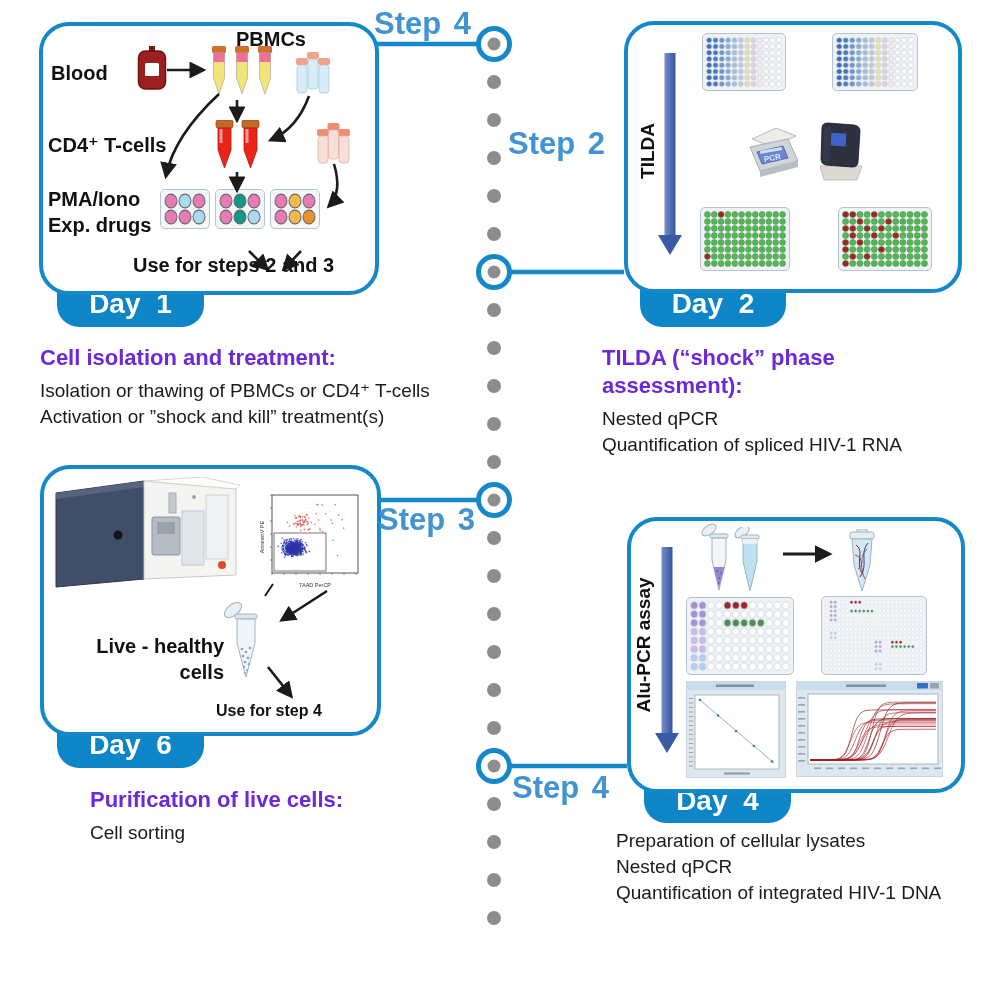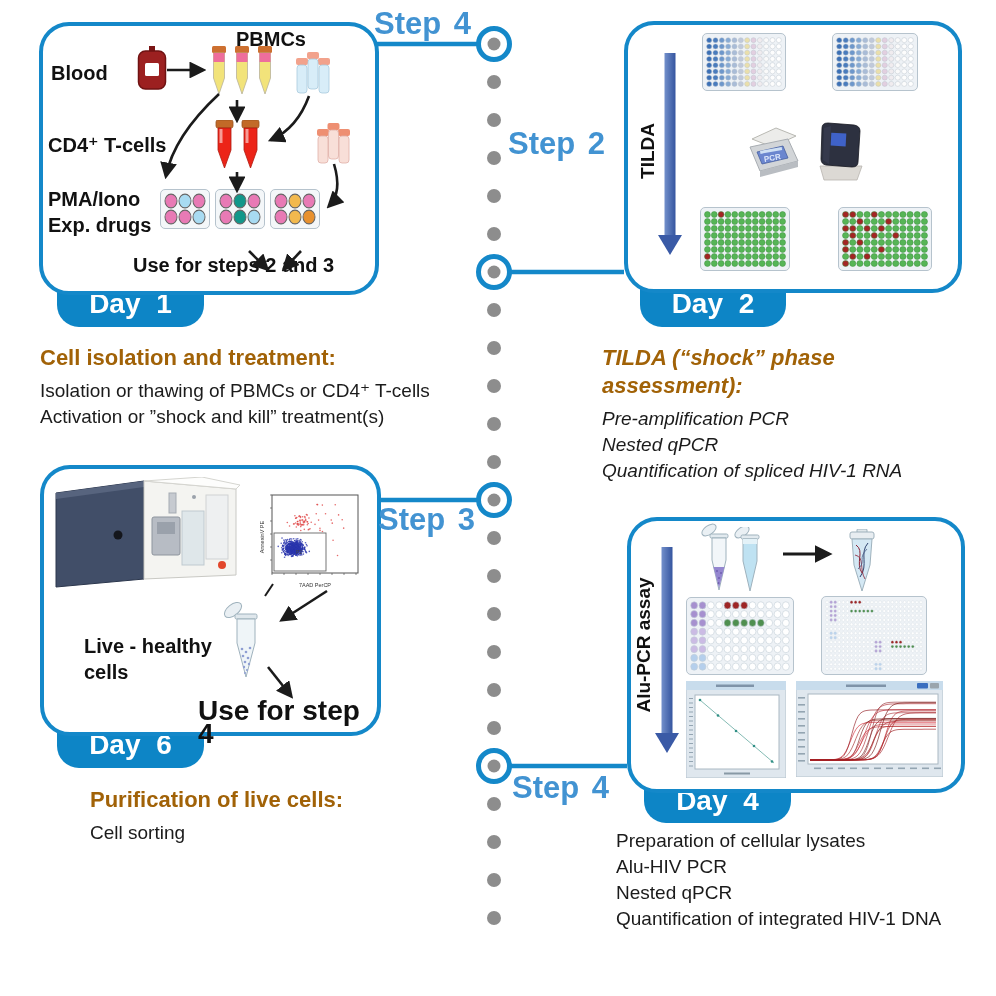--- a/index.html
+++ b/index.html
@@ -13,21 +13,21 @@
   .badge{position:absolute;z-index:1;background:var(--badge);color:#fff;font-weight:bold;
     font-size:28px;display:flex;align-items:center;justify-content:center;
     border-radius:6px 6px 22px 22px;word-spacing:8px;}
   .panel{position:absolute;z-index:2;background:#fff;border:4px solid var(--blue);border-radius:30px;}
   .inner{position:absolute;inset:0;}
   .step{position:absolute;z-index:3;color:var(--step);font-weight:bold;font-size:31px;word-spacing:4px;}
   .lbl{position:absolute;font-weight:bold;color:#111;font-size:19px;line-height:23px;}
   .vlabel{position:absolute;font-weight:bold;font-size:19px;color:#111;text-align:center;
     transform:rotate(-90deg);}
   .caption{position:absolute;}
-  .cap-title{font-weight:bold;font-size:22px;line-height:28px;color:#a16207;margin-bottom:6px;}
+  .cap-title{font-weight:bold;font-size:22px;line-height:28px;color:#6d28d9;margin-bottom:6px;}
   .cap-line{font-size:19px;line-height:26px;color:var(--ink);}
   .plate{position:absolute;background:#eef2f6;border:1.5px solid #b6c3cd;border-radius:5px;
     box-sizing:border-box;padding:3px;}
   .plate svg{display:block;width:100%;height:100%;}
   .flow-arrow{position:absolute;}
   .flow-arrow .bar{position:absolute;left:50%;transform:translateX(-50%);top:0;width:11px;
     background:linear-gradient(90deg,#7390cb,#35559f);}
   .flow-arrow .head{position:absolute;left:50%;transform:translateX(-50%);width:0;height:0;
     border-left:12px solid transparent;border-right:12px solid transparent;
     border-top:20px solid #3a5aa6;}
@@ -1376,42 +1376,42 @@
             <circle cx="82.60202438849956" cy="23.9176779135596" r="0.8" fill="#e04545" opacity="0.8"></circle>
             <circle cx="64.01612071692944" cy="39.3916091194842" r="0.8" fill="#e04545" opacity="0.8"></circle>
             <circle cx="81.52413130830973" cy="64.4739499350544" r="0.8" fill="#e04545" opacity="0.8"></circle>
           </g>
         <rect x="18" y="42" width="52" height="38" fill="none" stroke="#666" stroke-width="0.9"></rect>
         <text x="43" y="63" font-size="5" fill="#444" text-anchor="middle">P2</text>
         <text x="8" y="46" font-size="5.5" fill="#333" text-anchor="middle" transform="rotate(-90 8 46)">AnnexinV PE</text>
         <text x="59" y="96" font-size="5.5" fill="#333" text-anchor="middle">7AAD PerCP</text>
       </svg>
 
-      <div class="lbl" style="left:40px;top:166px;width:140px;text-align:left;font-size:20px;">Live - healthy</div>
-      <div class="lbl" style="left:40px;top:192px;width:140px;text-align:left;font-size:20px;">cells</div>
+      <div class="lbl" style="left:40px;top:166px;width:140px;text-align:right;font-size:20px;">Live - healthy</div>
+      <div class="lbl" style="left:40px;top:192px;width:140px;text-align:right;font-size:20px;">cells</div>
 
       <svg class="abs" style="left:178px;top:132px;" width="42" height="80" viewBox="0 0 42 80">
         <ellipse cx="11" cy="9" rx="10" ry="5.5" fill="#e9eff3" stroke="#9fb2bd" transform="rotate(-38 11 9)"></ellipse>
         <rect x="13" y="13" width="22" height="5" rx="1.5" fill="#dfe7ec" stroke="#9fb2bd"></rect>
         <path d="M15,18 h18 v24 l-9,34 l-9,-34 z" fill="#eff5f8" stroke="#9fb2bd"></path>
         <g fill="#8e9ed2">
             <circle cx="20" cy="48" r="1.3"></circle>
             <circle cx="24" cy="51" r="1.3"></circle>
             <circle cx="28" cy="47" r="1.3"></circle>
             <circle cx="21" cy="55" r="1.3"></circle>
             <circle cx="26" cy="57" r="1.3"></circle>
             <circle cx="23" cy="61" r="1.3"></circle>
             <circle cx="27" cy="63" r="1.2"></circle>
             <circle cx="22" cy="66" r="1.2"></circle>
             <circle cx="25" cy="69" r="1.1"></circle>
             <circle cx="23" cy="72" r="1"></circle>
           </g>
       </svg>
 
-      <div class="lbl" style="left:154px;top:230px;font-size:28px;">Use for step 4</div>
+      <div class="lbl" style="left:172px;top:230px;font-size:16px;">Use for step 4</div>
 
       <svg class="abs" style="left:0;top:0;" width="325" height="255" viewBox="0 0 325 255">
         <defs>
             <marker id="ah3" viewBox="0 0 10 10" refX="8" refY="5" markerWidth="6.5" markerHeight="6.5" orient="auto-start-reverse">
               <path d="M0,0 L10,5 L0,10 z" fill="#1b1b1b"></path>
             </marker>
           </defs>
         <g stroke="#1b1b1b" stroke-width="2.6" fill="none">
           <line x1="221" y1="127" x2="229" y2="115" stroke-width="2"></line>
           <line x1="283" y1="122" x2="238" y2="151" marker-end="url(#ah3)"></line>
@@ -2047,32 +2047,30 @@
       </svg>
     </div>
   </div>
 
   <div class="caption" style="left:40px;top:344px;width:460px;">
     <div class="cap-title">Cell isolation and treatment:</div>
     <div class="cap-line">Isolation or thawing of PBMCs or CD4⁺ T-cells</div>
     <div class="cap-line">Activation or ”shock and kill” treatment(s)</div>
   </div>
 
-  <div class="caption" style="left:602px;top:344px;width:360px;font-style:italic;">
+  <div class="caption" style="left:602px;top:344px;width:360px;">
     <div class="cap-title" style="width:300px;">TILDA (“shock” phase assessment):</div>
-    <div class="cap-line">Pre-amplification PCR</div>
     <div class="cap-line">Nested qPCR</div>
     <div class="cap-line">Quantification of spliced HIV-1 RNA</div>
   </div>
 
   <div class="caption" style="left:50px;top:786px;width:360px;margin-left:40px;">
     <div class="cap-title">Purification of live cells:</div>
     <div class="cap-line">Cell sorting</div>
   </div>
 
   <div class="caption" style="left:616px;top:828px;width:372px;">
     <div class="cap-line">Preparation of cellular lysates</div>
-    <div class="cap-line">Alu-HIV PCR</div>
     <div class="cap-line">Nested qPCR</div>
     <div class="cap-line">Quantification of integrated HIV-1 DNA</div>
   </div>
 
 </div>
 
 </body></html>

